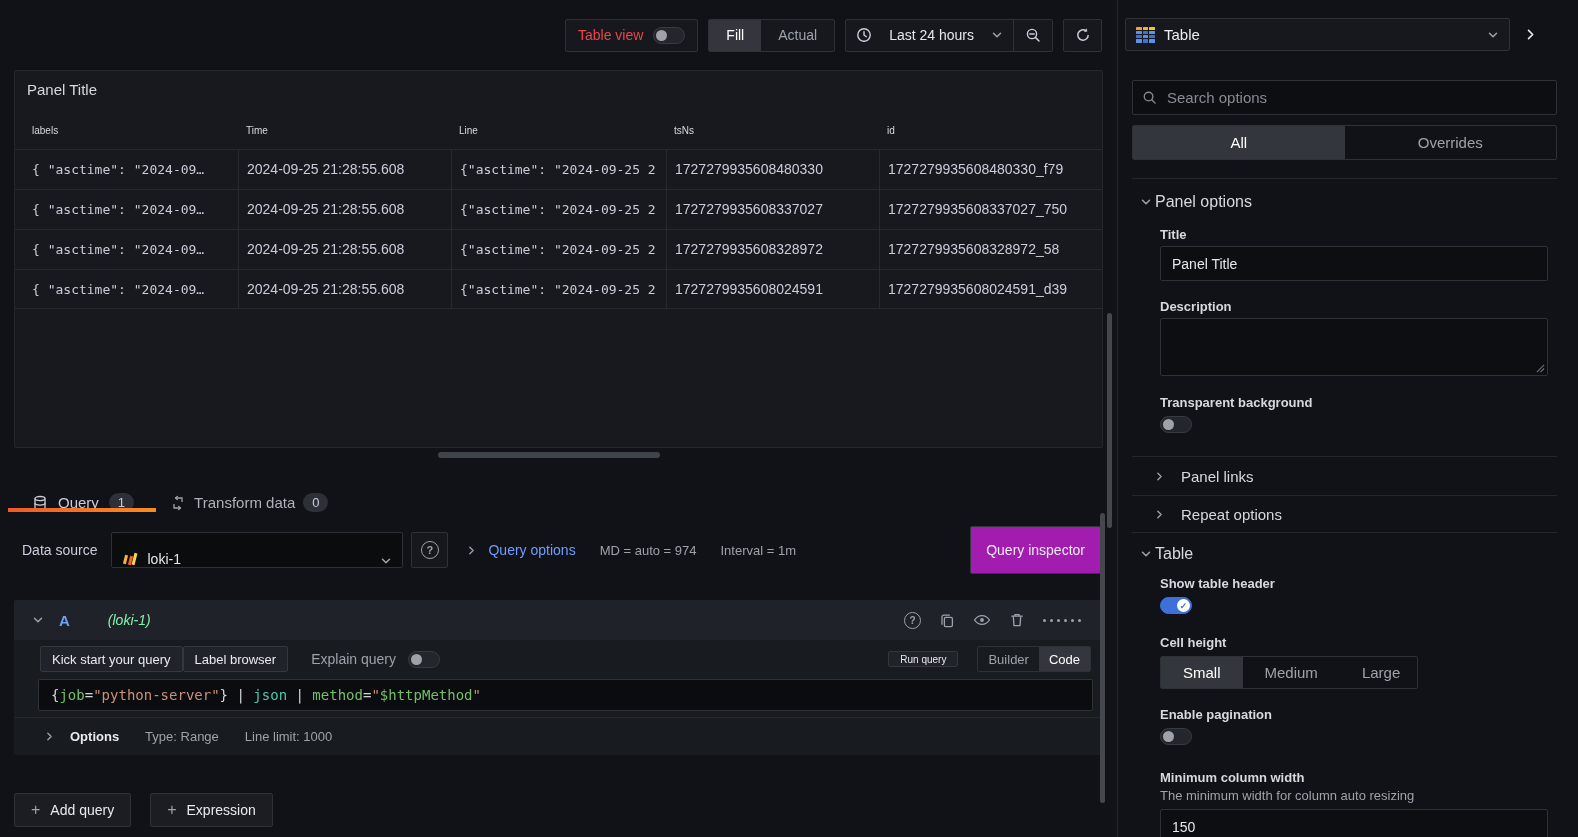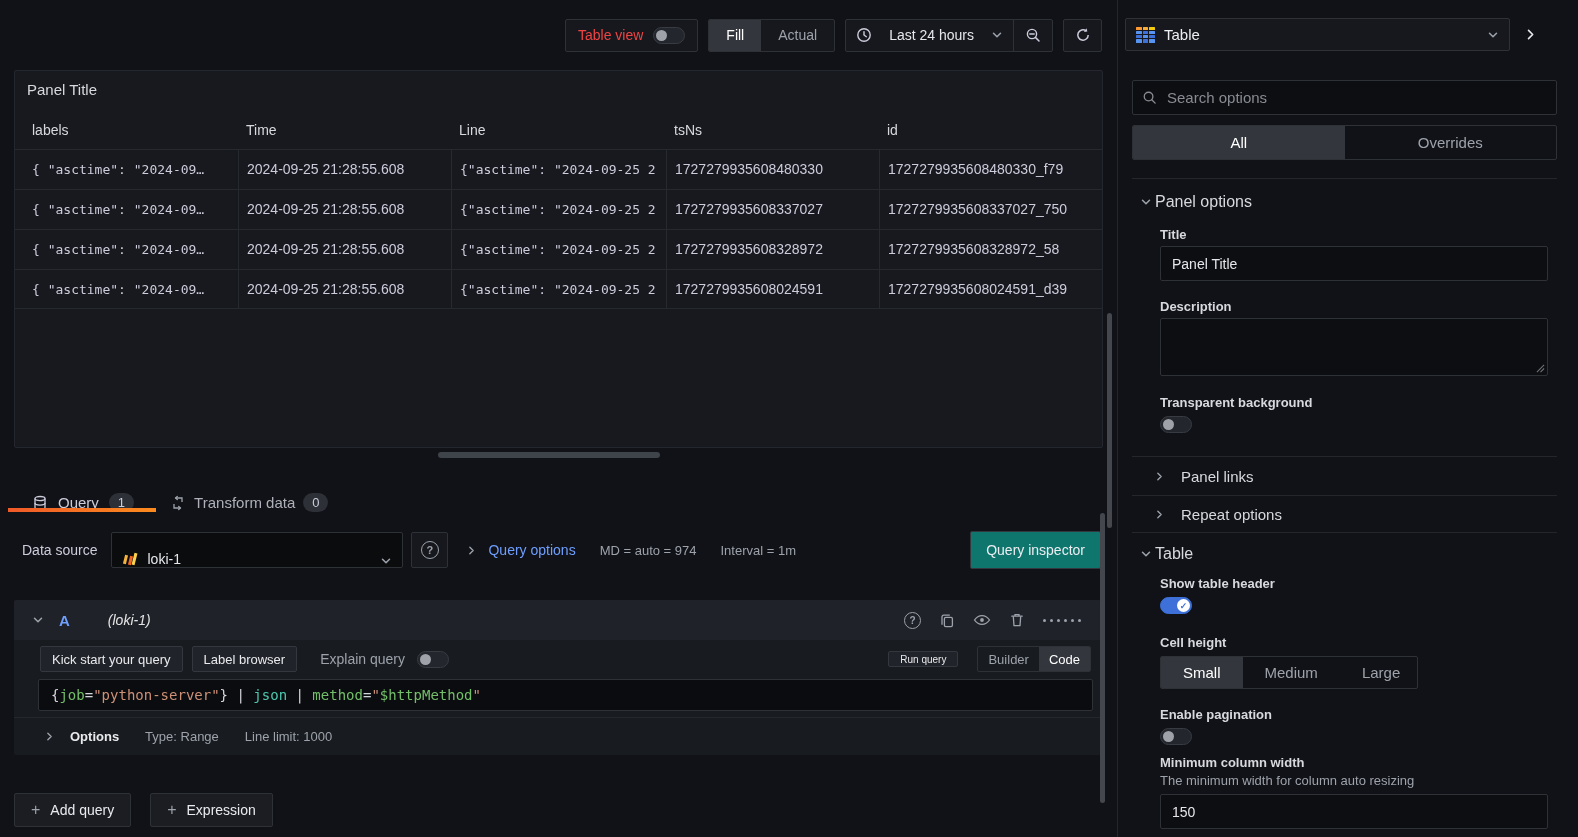--- a/index.html
+++ b/index.html
@@ -33,21 +33,21 @@
   .toggle .knob { position:absolute; top:2px; left:2px; width:11px; height:11px; border-radius:50%; background:#9fa2a8; }
   .toggle.on { background:#3d71d9; border-color:#3d71d9; }
   .toggle.on .knob { left:auto; right:1px; top:1px; width:13px; height:13px; background:#fff; display:flex; align-items:center; justify-content:center; }
   .toggle.on .knob::after { content:"✓"; color:#3d71d9; font-size:9px; font-weight:700; }
 
   
   .panel { margin-left:14px; width:1089px; height:378px; background:#17191e; border:1px solid #25272e; border-radius:2px; overflow:hidden; }
   .panel-title { height:28px; padding:10px 12px 0; font-size:15px; color:#d8d9df; }
   .lt-head, .lt-row { display:grid; grid-template-columns:223px 213px 215px 213px 1fr; }
   .lt-head { margin-top:12px; height:38px; align-items:center; }
-  .lt-hc { padding-left:8px; font-size:14px; font-weight:500; color:#d8d9df; cursor:pointer; }
+  .lt-hc { padding-left:8px; font-size:10px; font-weight:500; color:#d8d9df; cursor:pointer; }
   .lt-hc:first-child { padding-left:17px; }
   .lt-row { height:40px; border-top:1px solid #26292e; }
   .lt-row:last-child { border-bottom:1px solid #26292e; }
   .lt-c { line-height:39px; padding-left:8px; white-space:nowrap; overflow:hidden; font-size:14px; color:#ccccdc; border-left:1px solid #26292e; }
   .lt-c:first-child { border-left:none; padding-left:17px; }
   .mono { font-family:"DejaVu Sans Mono", monospace; font-size:13px; }
 
   .h-scroll { position:absolute; left:438px; top:452px; width:222px; height:6px; border-radius:3px; background:#3f434a; }
   .v-scroll1 { position:absolute; left:1107px; top:313px; width:5px; height:215px; border-radius:3px; background:#44474d; }
   .v-scroll2 { position:absolute; left:1100px; top:513px; width:5px; height:290px; border-radius:3px; background:#44474d; }
@@ -65,35 +65,35 @@
   .ds-label { margin-right:14px; color:#ccccdc; }
   .ds-picker { width:292px; height:36px; background:#0b0c0e; border:1px solid #2e3136; border-radius:2px; display:flex; align-items:flex-end; gap:9px; padding:0 10px; cursor:pointer; }
   .ds-picker .name { color:#e6e7eb; }
   .ds-picker .chev { margin-left:auto; }
   .ds-help { width:37px; height:36px; margin-left:8px; border:1px solid #2e3136; border-radius:2px; display:flex; align-items:center; justify-content:center; background:#16181d; cursor:pointer; }
   .q-circle { width:18px; height:18px; border:1.4px solid #9da2ab; border-radius:50%; color:#9da2ab; font-size:11px; font-weight:700; display:flex; align-items:center; justify-content:center; }
   .qo-link { display:flex; align-items:center; gap:11px; margin-left:18px; cursor:pointer; }
   .qo-link .txt { color:#6e9fff; font-weight:500; }
   .ds-stat { margin-left:24px; color:#9da2ab; font-size:13px; }
   .spacer { flex:1; }
-  .btn-inspector { height:38px; padding:0 15px; background:#0f766e; border:1px solid #34373d; border-radius:2px; color:#eceef2; font-size:14px; font-weight:500; display:flex; align-items:center; cursor:pointer; }
+  .btn-inspector { height:48px; padding:0 15px; background:#a21caf; border:1px solid #34373d; border-radius:2px; color:#eceef2; font-size:14px; font-weight:500; display:flex; align-items:center; cursor:pointer; }
 
   
   .qcard { margin:32px 16px 0 14px; background:#181b1f; border-radius:2px; }
   .q-head { height:40px; background:#1f2228; display:flex; align-items:center; padding:0 20px 0 18px; border-radius:2px 2px 0 0; }
   .q-ref { color:#6e9fff; font-weight:700; font-size:15px; margin-left:15px; }
-  .q-hint { color:#e5e5e5; font-style:italic; margin-left:38px; font-size:14px; }
+  .q-hint { color:#86efac; font-style:italic; margin-left:38px; font-size:14px; }
   .q-icons { margin-left:auto; display:flex; align-items:center; gap:18px; color:#9da2ab; }
   .q-icons > span { cursor:pointer; display:inline-flex; }
   .grip { display:grid; grid-template-columns:repeat(2,3px); grid-auto-rows:3px; gap:3px 4px; }
   .grip i { width:3px; height:3px; border-radius:50%; background:#9da2ab; }
 
   .q-toolbar { display:flex; align-items:center; padding:6px 10px 5px 26px; }
   .btn-sm { height:26px; padding:0 11px; background:#202329; border:1px solid #34373d; border-radius:2px; color:#e9eaee; font-size:13px; font-weight:500; display:flex; align-items:center; cursor:pointer; }
-  .btn-sm + .btn-sm { margin-left:9px; }
+  .btn-sm + .btn-sm { }
   .explain { margin-left:23px; color:#9da2ab; display:flex; align-items:center; gap:12px; }
   .q-toolbar .right { margin-left:auto; display:flex; align-items:center; gap:19px; }
   .seg-bc { height:26px; background:transparent; }
   .seg-bc > div { padding:0 10px; font-size:13px; font-weight:500; }
 
   .code-wrap { padding:2px 8px 6px 24px; }
   .code-box { height:32px; background:#0b0c0f; border:1px solid #2e3136; border-radius:2px; padding:0 12px; display:flex; align-items:center; cursor:text; }
   .code-line { font-family:"DejaVu Sans Mono", monospace; font-size:14px; white-space:pre; }
   .tk-p { color:#d5d6db; } .tk-k { color:#73bf69; } .tk-s { color:#ce9178; } .tk-f { color:#4ec9b0; } .tk-v { color:#73bf69; }
 
@@ -503,20 +503,20 @@
           <div>Medium</div>
           <div>Large</div>
         </div>
       </div>
 
       <div class="opt-label">Enable pagination</div>
       <div class="sb-ctl">
         <span class="toggle" style="display:inline-block;"><span class="knob"></span></span>
       </div>
 
-      <div class="opt-label" style="margin-top:7px;">Minimum column width</div>
+      <div class="opt-label" style="margin-top:22px;">Minimum column width</div>
       <div class="opt-desc">The minimum width for column auto resizing</div>
       <div class="sb-ctl">
         <input class="sb-input" type="text" value="150" style="">
       </div>
     </div>
   </div>
 </div>
 
 </body></html>

